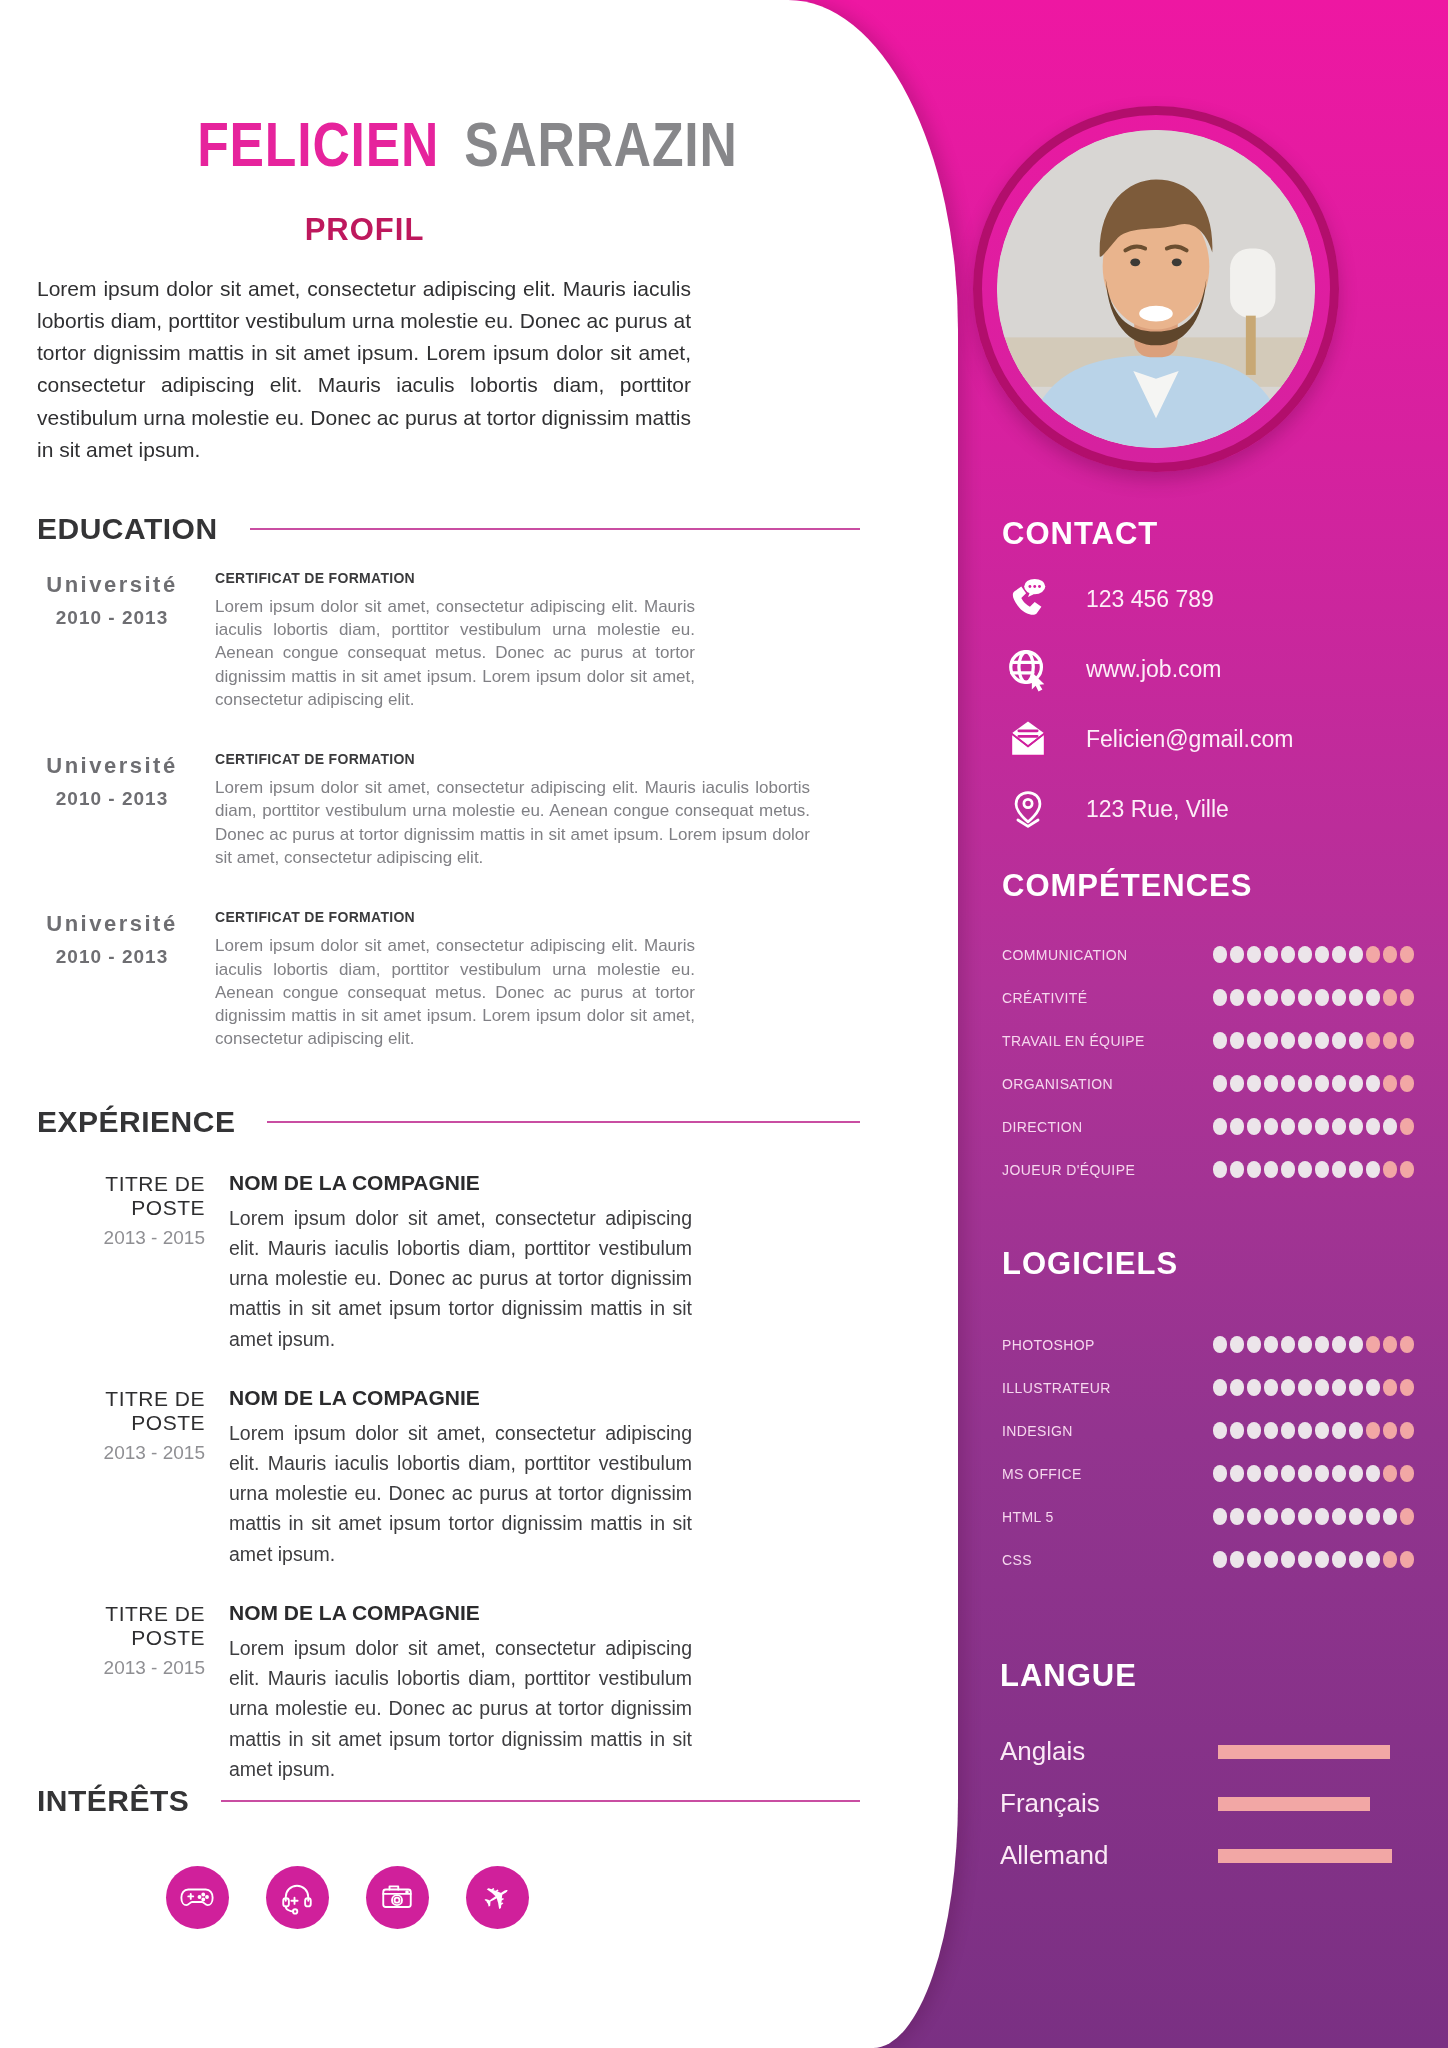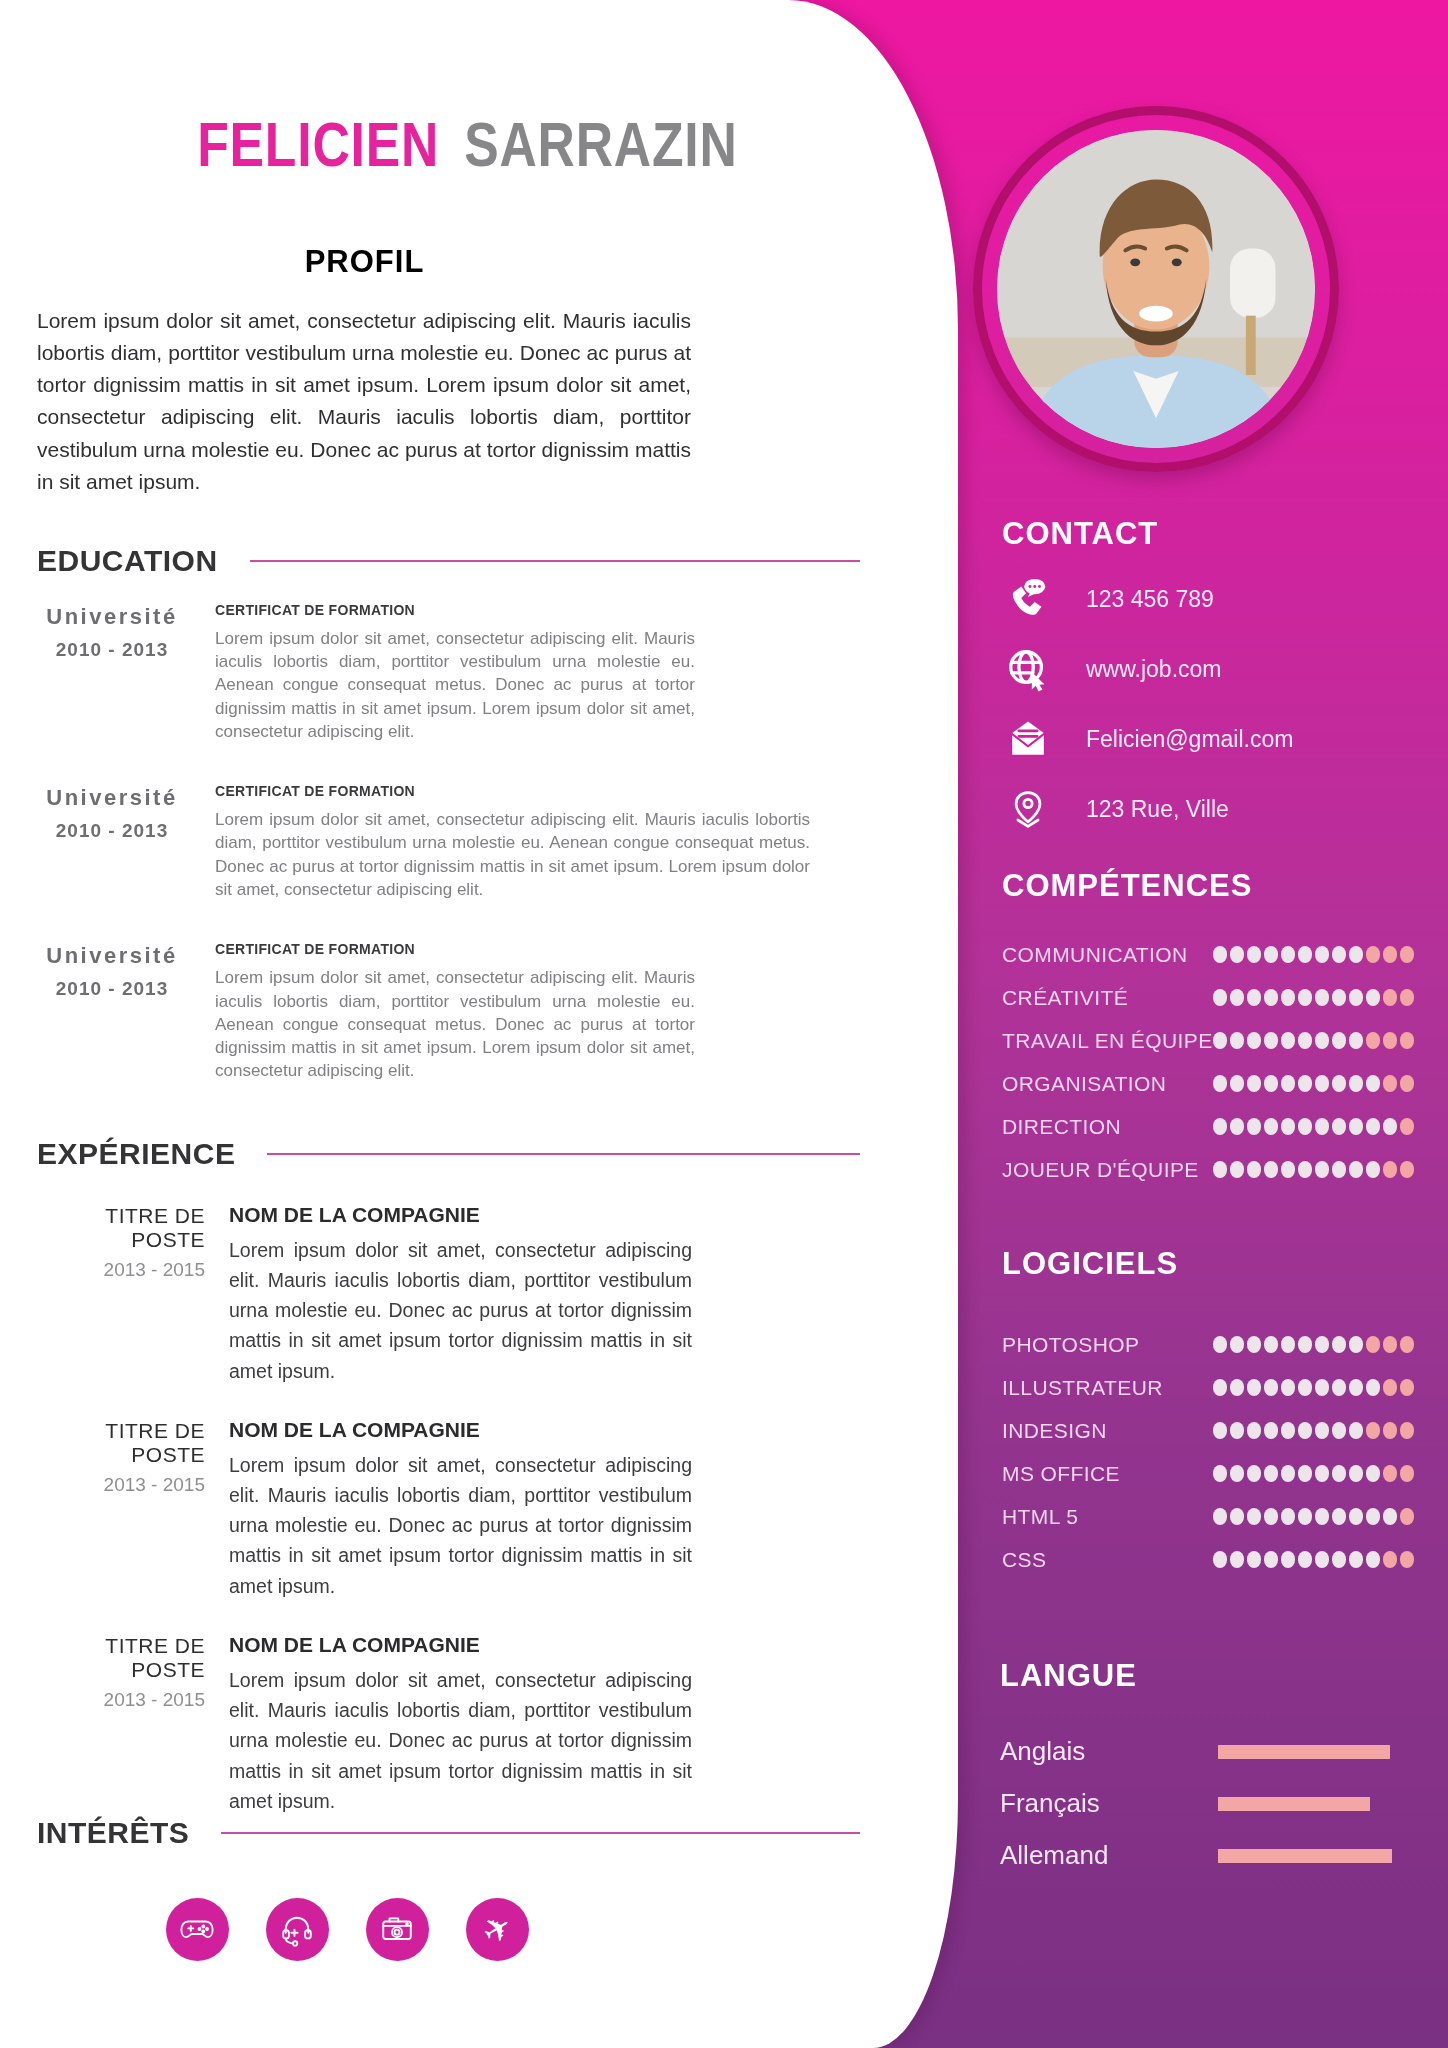--- a/index.html
+++ b/index.html
@@ -11,22 +11,22 @@
   
   .white-panel{position:absolute;top:0;left:0;width:958px;height:2048px;background:#ffffff;
                border-top-right-radius:170px 330px;border-bottom-right-radius:85px 250px;
                box-shadow:8px 0 16px rgba(60,0,40,.18);z-index:1;}
   .main{position:absolute;top:0;left:0;width:958px;height:100%;z-index:2;border-radius:17px;}
   
   .name-block{width:580px;margin:108px 0 0 145px;text-align:center;font-size:63px;font-weight:800;
               white-space:nowrap;transform:scaleX(.82);transform-origin:center;letter-spacing:1px;}
   .name-first{color:#e6239c;}
   .name-last{color:#87878a;margin-left:12px;}
-  .profil-h{width:655px;margin:64px 0 0 37px;text-align:center;font-size:31px;font-weight:700;
-            color:#000000;letter-spacing:1px;}
+  .profil-h{width:655px;margin:32px 0 0 37px;text-align:center;font-size:31px;font-weight:700;
+            color:#be185d;letter-spacing:1px;}
   .profile-text{width:654px;margin:25px 0 0 37px;font-size:21px;line-height:1.53;color:#303032;
                 text-align:justify;}
   
   .section-row{display:flex;align-items:center;width:823px;margin-left:37px;}
   .section-h{font-size:30px;font-weight:700;color:#343436;letter-spacing:.5px;white-space:nowrap;}
   .rule{flex:1;height:2px;background:#c94da2;margin-left:32px;}
   .edu-head{margin-top:46px;}
   .exp-head{margin-top:54px;}
   .int-head{}
   
@@ -62,21 +62,21 @@
   .sb-h{font-size:31px;font-weight:700;letter-spacing:1px;color:#fff;}
   .sb-contact{left:1002px;top:516px;width:420px;}
   .contact-item{display:flex;align-items:center;margin-top:24px;height:46px;}
   .c-icon{width:52px;flex:none;display:flex;align-items:center;justify-content:center;}
   .c-text{margin-left:32px;font-size:23px;color:#fdeef8;}
   .sb-comp{left:1002px;top:868px;width:412px;}
   .sb-log{left:1002px;top:1246px;width:412px;}
   .skill-list{margin-top:40px;}
   .skill-row{display:flex;align-items:center;justify-content:space-between;height:21px;margin-top:22px;}
   .skill-row:first-child{margin-top:0;}
-  .skill-label{font-size:21px;color:#f6d7ee;letter-spacing:.4px;white-space:nowrap;}
+  .skill-label{font-size:14px;color:#f6d7ee;letter-spacing:.4px;white-space:nowrap;}
   .dots{display:flex;gap:2.5px;flex:none;}
   .dot{width:14.5px;height:16.5px;border-radius:50%;}
   .dot-on{background:#ece5ea;}
   .dot-off{background:#f2a7a5;}
   .sb-lang{left:1000px;top:1658px;width:414px;}
   .lang-list{margin-top:42px;}
   .lang-row{display:flex;align-items:center;margin-top:21px;}
   .lang-label{width:218px;font-size:26px;color:#fbe9f6;flex:none;}
   .lang-bar{height:14px;background:#f2a7a5;}
   svg{display:block;}

